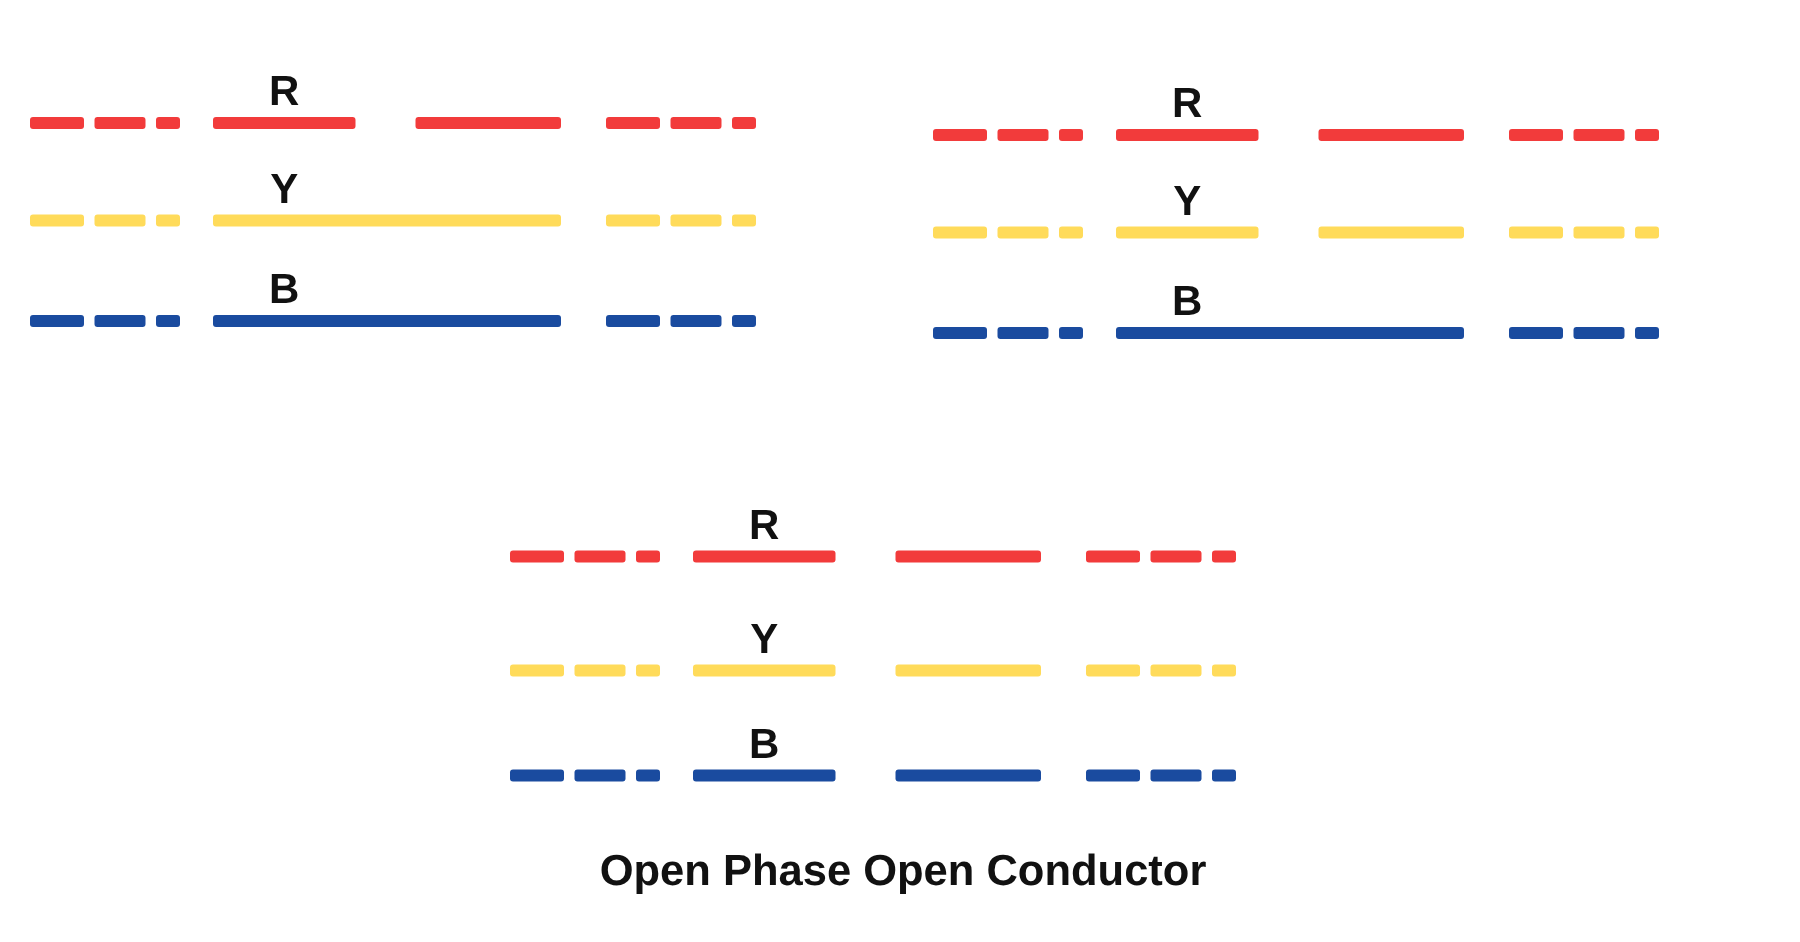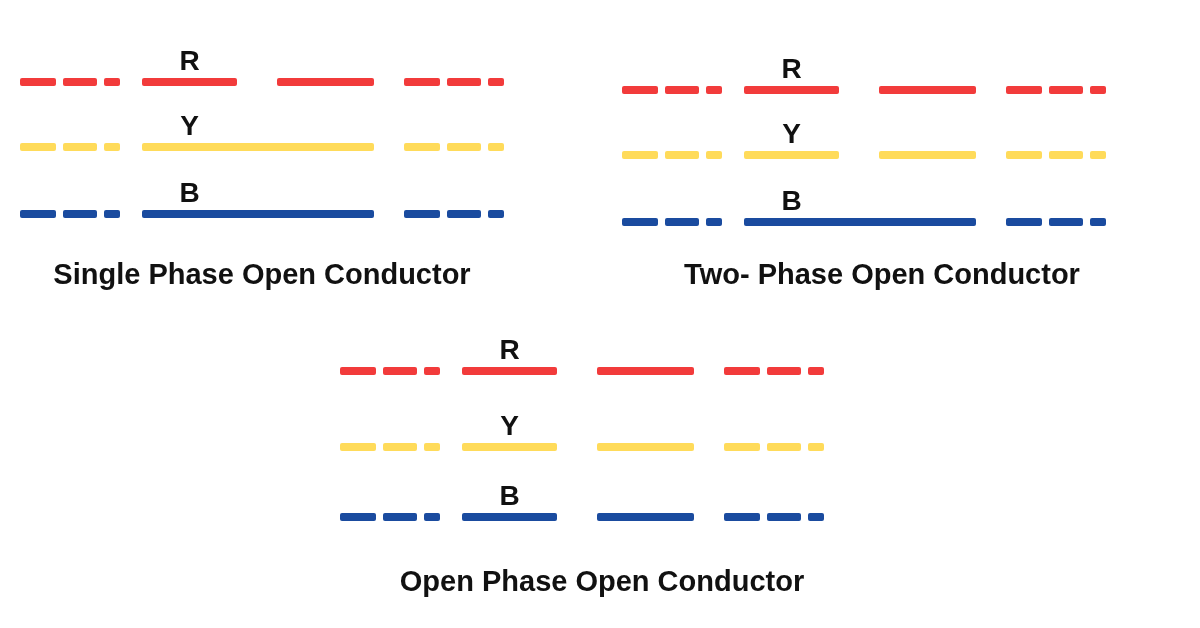--- a/index.html
+++ b/index.html
@@ -101,21 +101,20 @@
             <div class="seg dash" style="width: 16px; background: rgb(26, 75, 159);"></div>
             <div class="mid">
               <div class="seg solid" style="width: 232px; background: rgb(26, 75, 159);"></div>
             </div>
             <div class="seg dash" style="width: 36px; background: rgb(26, 75, 159);"></div>
             <div class="seg dash" style="width: 34px; background: rgb(26, 75, 159);"></div>
             <div class="seg dash" style="width: 16px; background: rgb(26, 75, 159);"></div>
           </div>
         </div>
       </div>
-    <div class="caption">Single Phase Open Conductor</div>
   </div>
 
   <div class="diagram pos-two">
     <div class="rows">
         <div class="phase-row">
           <div class="phase-label" style="color: rgb(17, 17, 17);">R</div>
           <div class="phase-line">
             <div class="seg dash" style="width: 36px; background: rgb(242, 59, 59);"></div>
             <div class="seg dash" style="width: 34px; background: rgb(242, 59, 59);"></div>
             <div class="seg dash" style="width: 16px; background: rgb(242, 59, 59);"></div>
@@ -153,21 +152,20 @@
             <div class="seg dash" style="width: 16px; background: rgb(26, 75, 159);"></div>
             <div class="mid">
               <div class="seg solid" style="width: 232px; background: rgb(26, 75, 159);"></div>
             </div>
             <div class="seg dash" style="width: 36px; background: rgb(26, 75, 159);"></div>
             <div class="seg dash" style="width: 34px; background: rgb(26, 75, 159);"></div>
             <div class="seg dash" style="width: 16px; background: rgb(26, 75, 159);"></div>
           </div>
         </div>
       </div>
-    <div class="caption">Two- Phase Open Conductor</div>
   </div>
 
   <div class="diagram pos-three">
     <div class="rows">
         <div class="phase-row">
           <div class="phase-label" style="color: rgb(17, 17, 17);">R</div>
           <div class="phase-line">
             <div class="seg dash" style="width: 36px; background: rgb(242, 59, 59);"></div>
             <div class="seg dash" style="width: 34px; background: rgb(242, 59, 59);"></div>
             <div class="seg dash" style="width: 16px; background: rgb(242, 59, 59);"></div>

